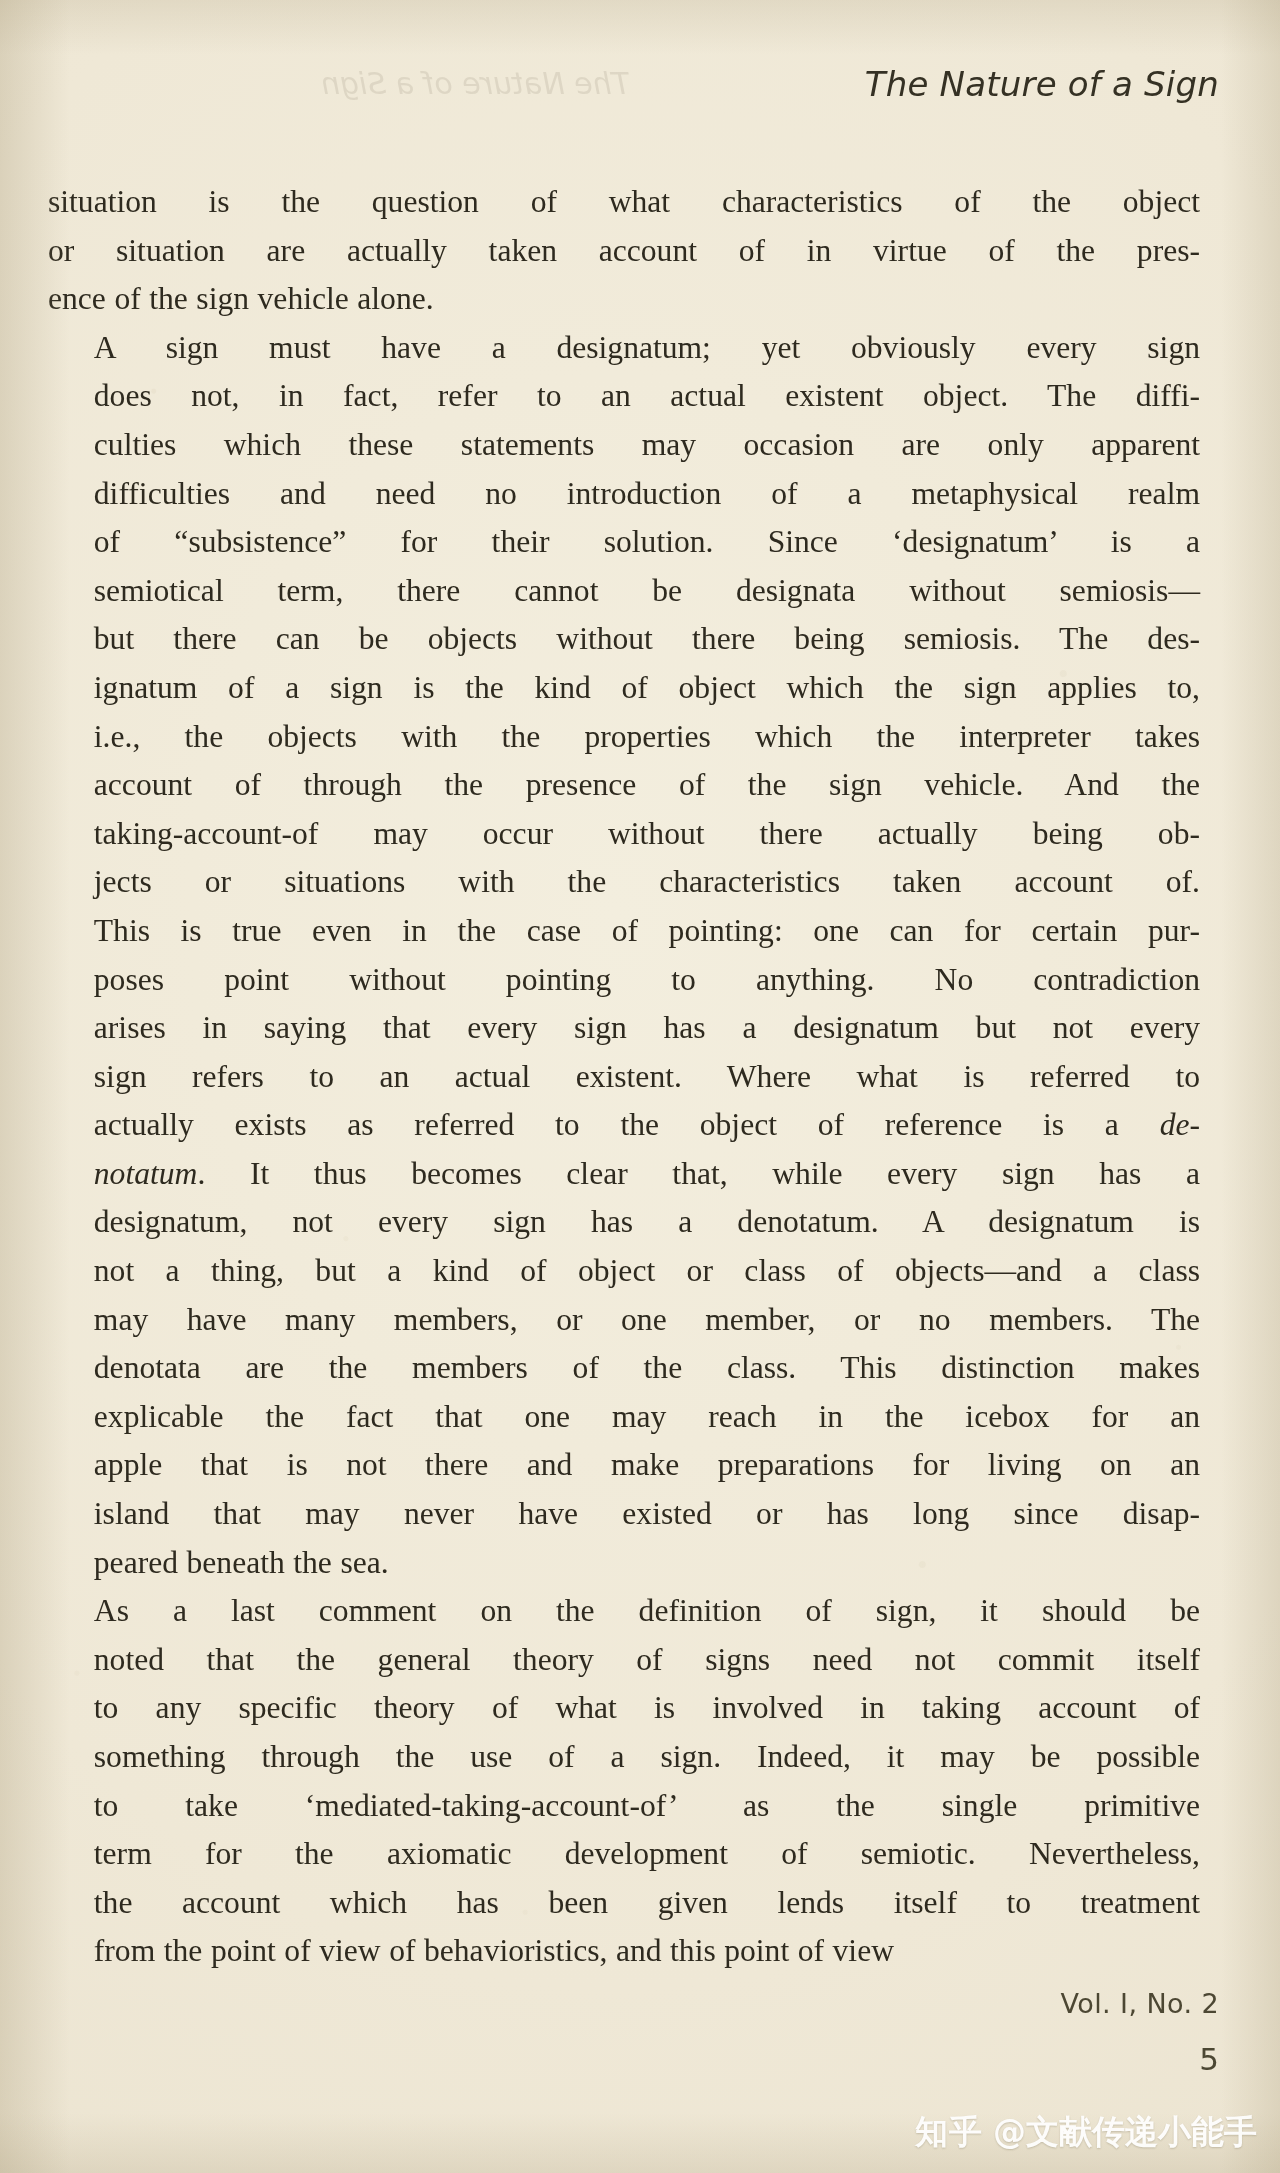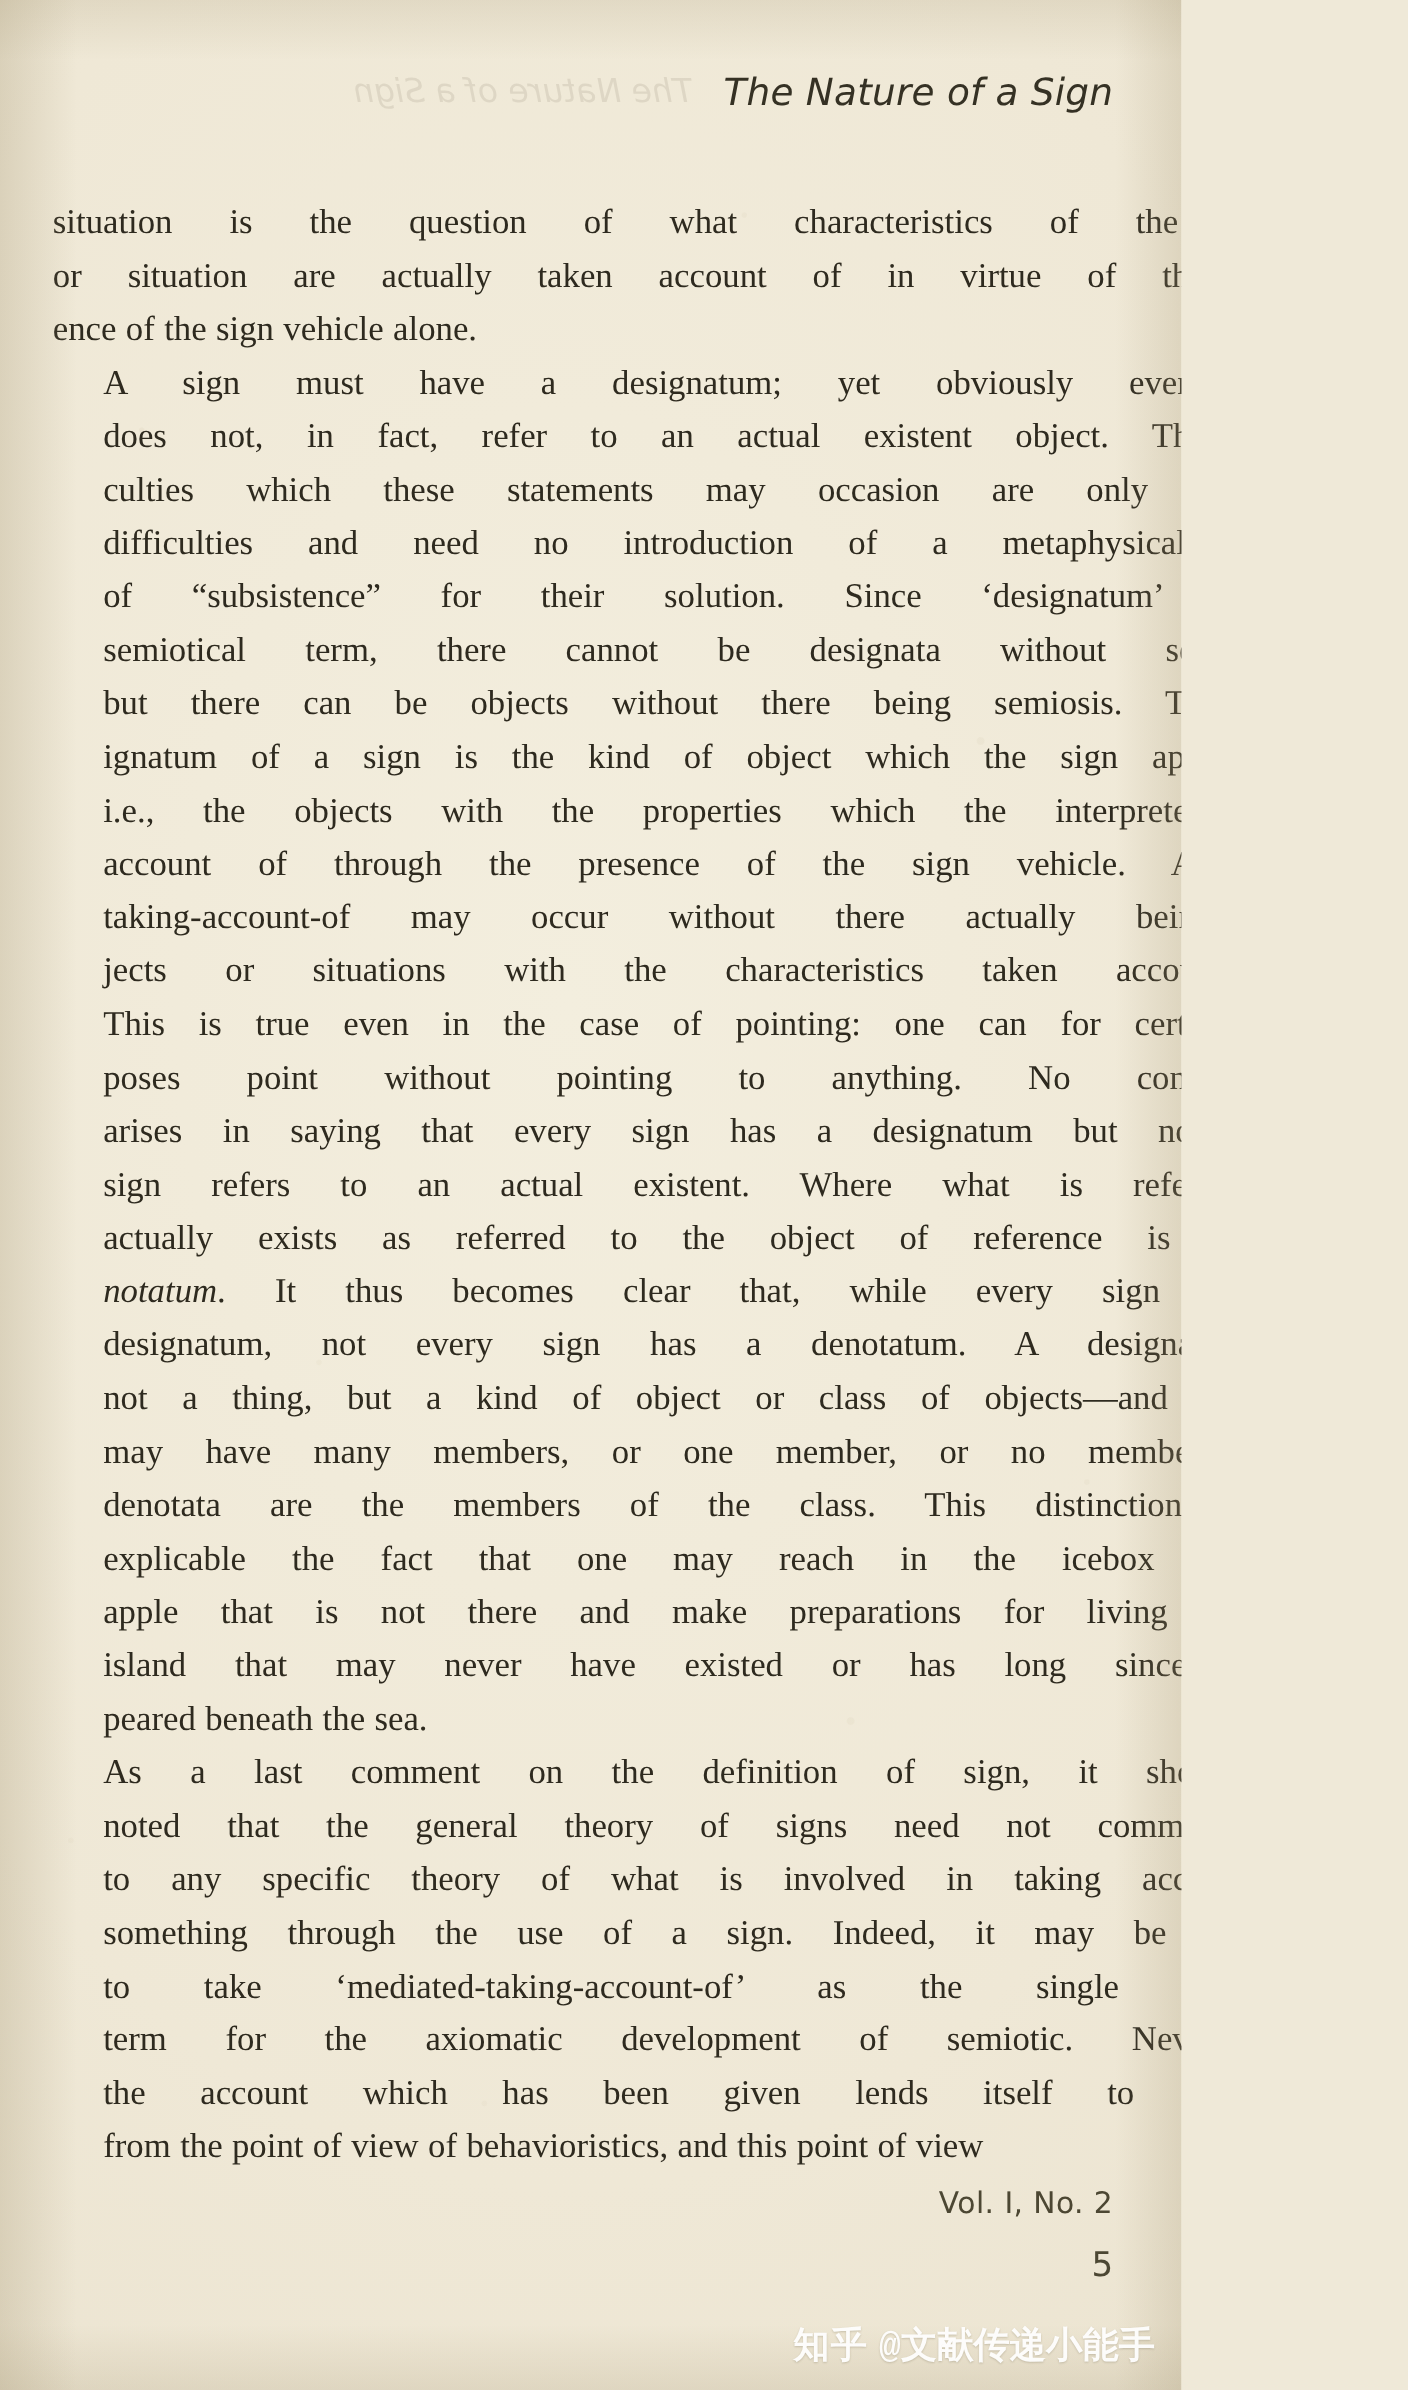--- a/index.html
+++ b/index.html
@@ -10,25 +10,26 @@
     width: 1280px;
     height: 2173px;
     background: #efe9d8;
     font-family: "Liberation Serif", serif;
     overflow: hidden;
   }
 
   
   #page {
     position: relative;
-    width: 1074px;
+    width: 1264px;
     height: 2173px;
     background:
       radial-gradient(ellipse 120% 90% at 48% 42%, #f3eede 0%, #efe8d6 55%, #e9e1cd 100%);
     overflow: hidden;
+    padding-left: 17px;
   }
 
   
   #grain {
     position: absolute;
     inset: 0;
     pointer-events: none;
     opacity: .5;
     background-image:
       radial-gradient(circle at 12% 18%, rgba(203,190,160,.30) 0 2px, transparent 3px),
@@ -148,21 +149,21 @@
     font-family: "DejaVu Sans", sans-serif;
     font-size: 33px;
     font-weight: 700;
     color: #ffffff;
     opacity: .92;
     text-shadow: 0 1px 2px rgba(120,112,86,.35);
     white-space: nowrap;
     pointer-events: none;
   }
   #watermark .zh-logo { letter-spacing: 1px; }
-  #watermark .zh-user { font-weight: 700; font-family: Liberation Mono, monospace; }
+  #watermark .zh-user { font-weight: 700; }
 </style>
 </head>
 <body>
 
 <div id="page">
 
   <div id="grain"></div>
 
   <div id="bleed">The Nature of a Sign</div>
 

